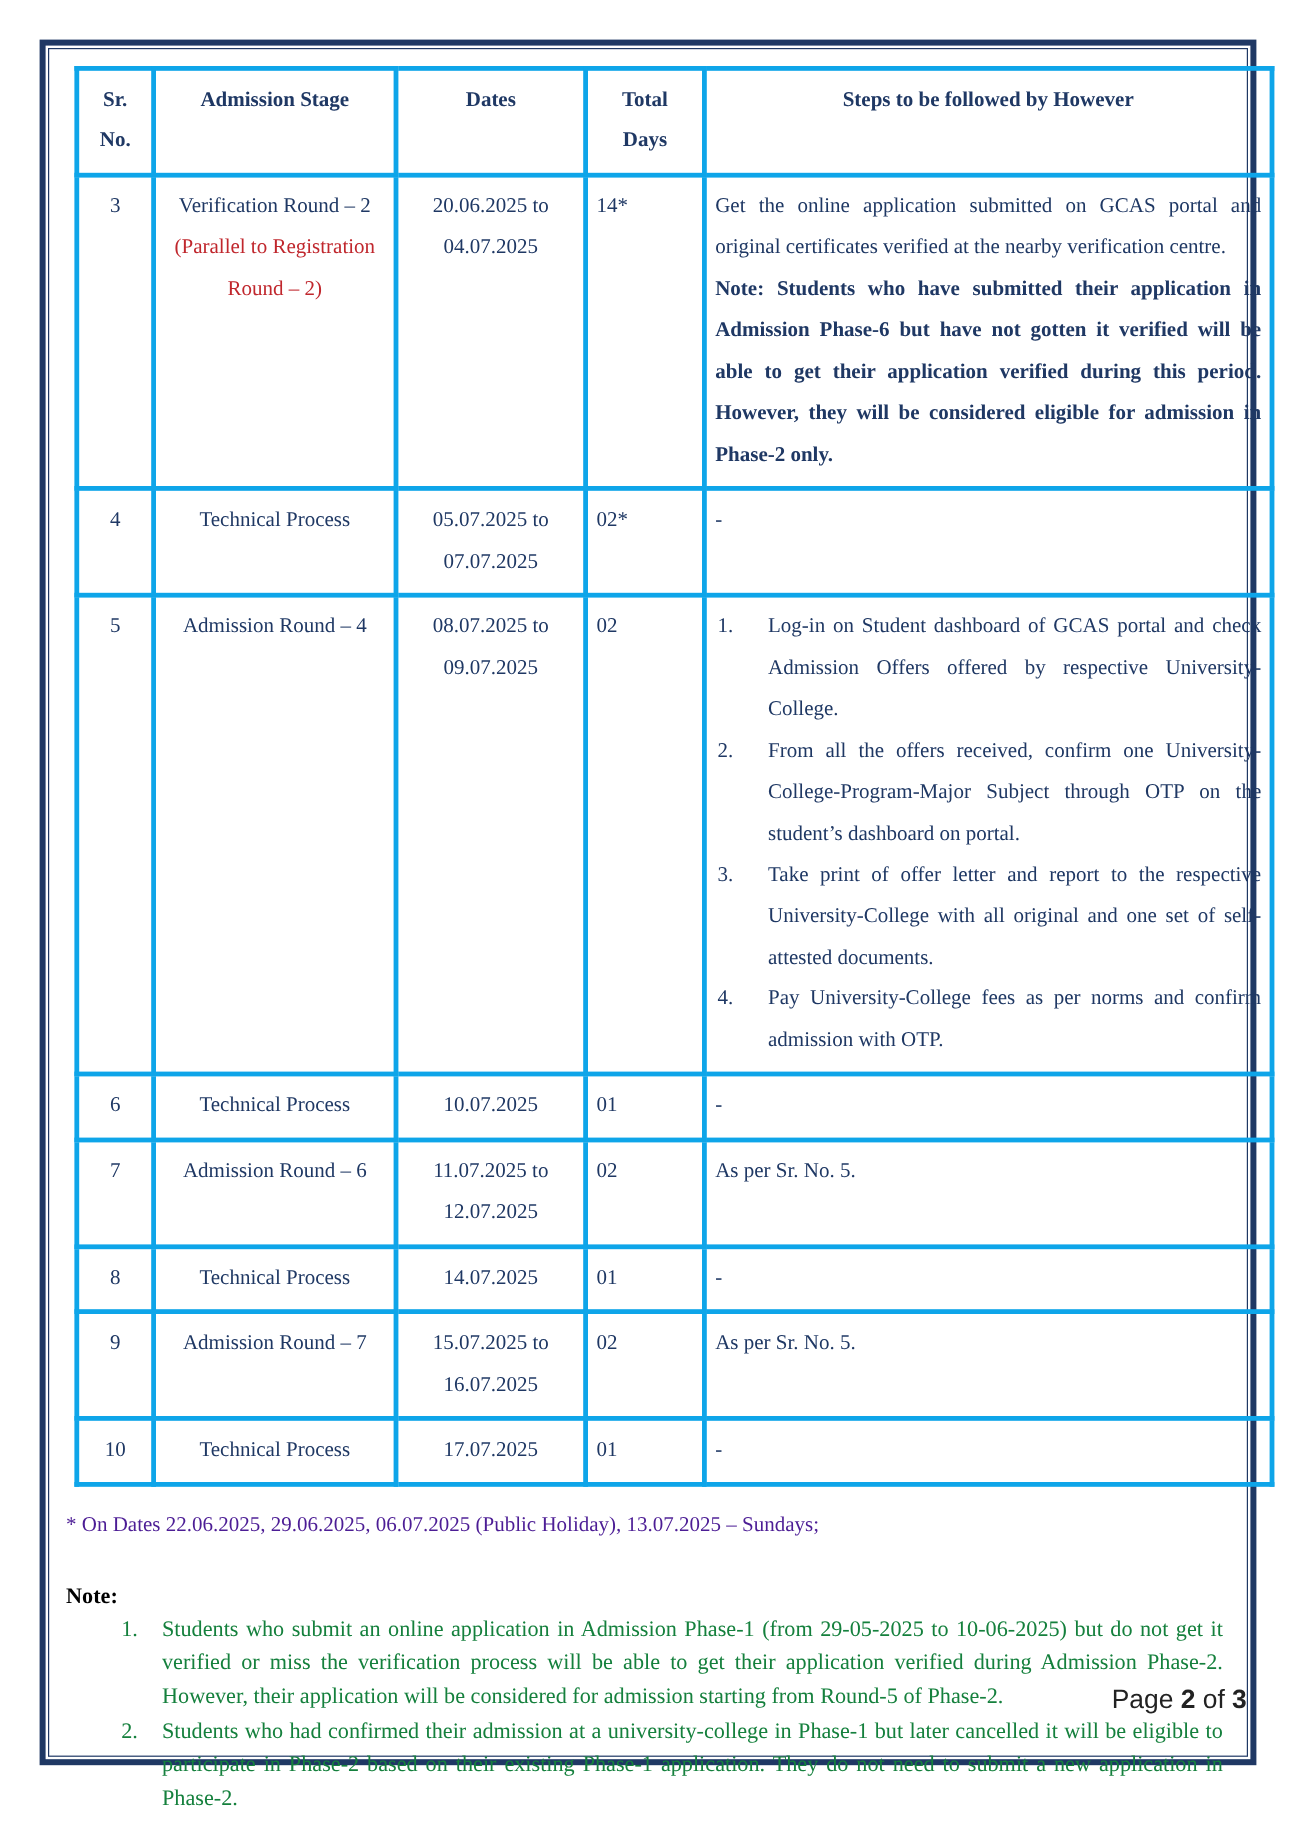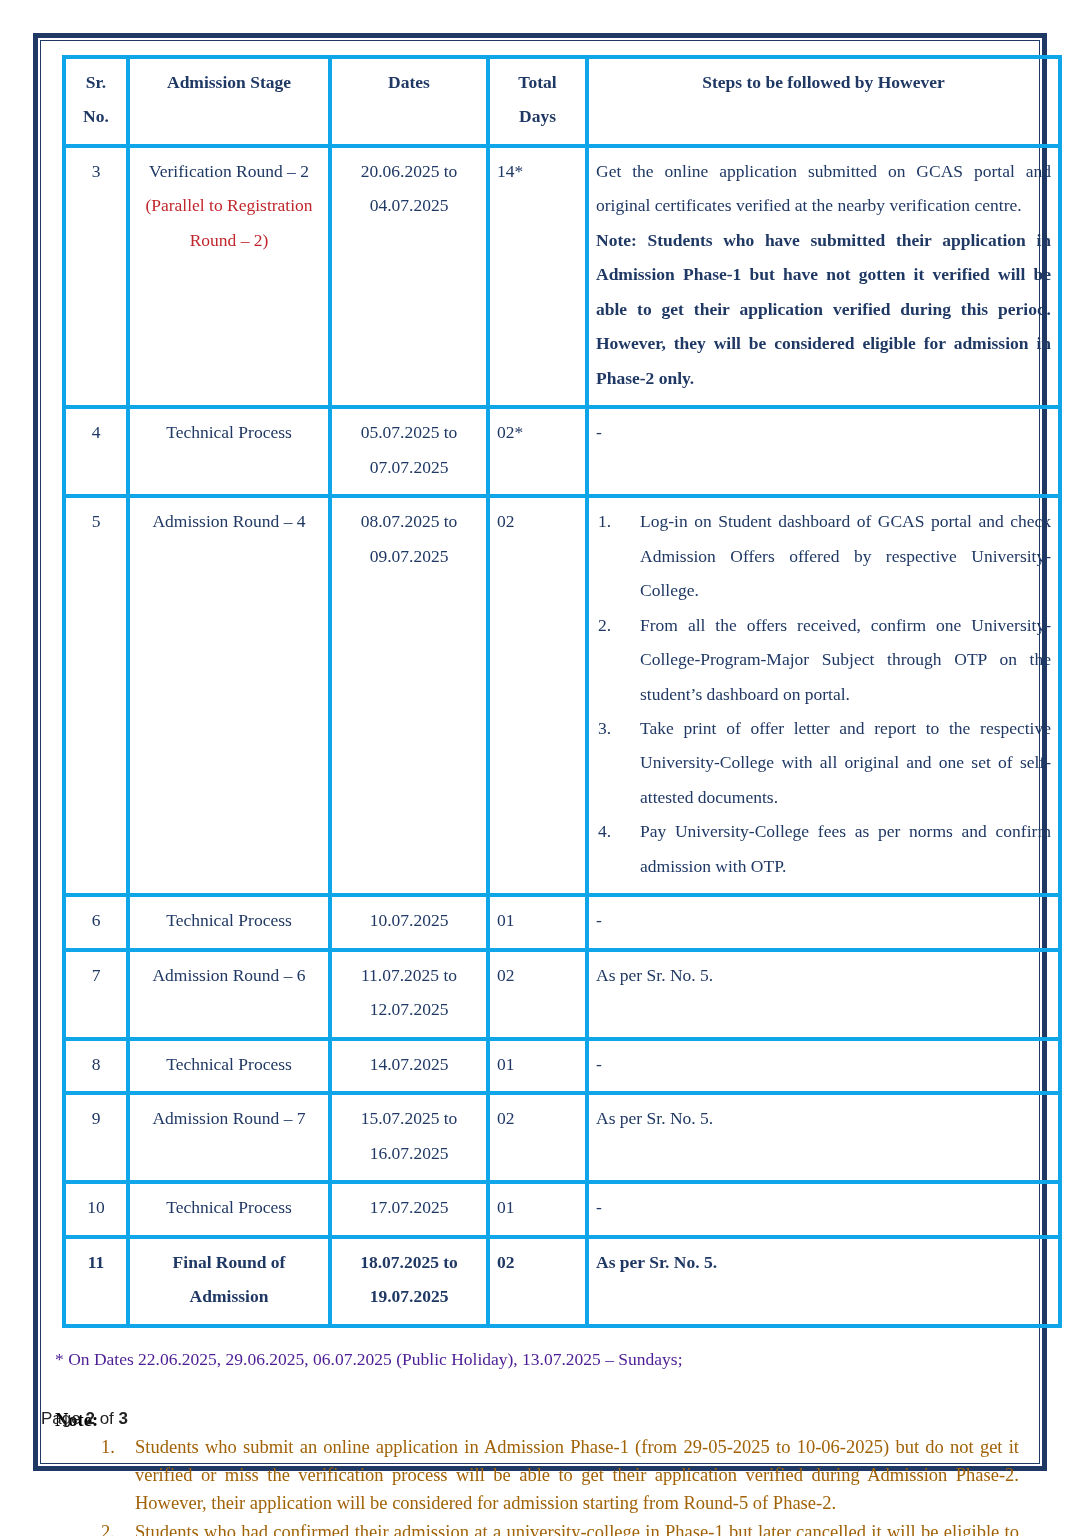--- a/index.html
+++ b/index.html
@@ -119,40 +119,40 @@
     counter-reset: nt;
   }
   ol.notes > li {
     counter-increment: nt;
     position: relative;
     padding-left: 74px;
     font-size: 18.5px;
     line-height: 1.52;
     text-align: justify;
     text-justify: inter-word;
-    color: #a16207;
+    color: #15803d;
     margin-bottom: 1px;
   }
   ol.notes > li::before {
     content: counter(nt) ".";
     position: absolute;
     left: 40px;
     top: 0;
     width: 26px;
     text-align: left;
   }
 
   .page-footer {
     position: absolute;
     left: 0;
     right: 0;
     bottom: 34px;
-    text-align: left;
+    text-align: right;
     font-family: "Liberation Sans", "DejaVu Sans", sans-serif;
-    font-size: 17px;
+    font-size: 22px;
     color: #222222;
   }
   .page-footer b { font-weight: bold; }
 
   .red { color: #C0272D; }
 </style>
 </head>
 <body>
 
 <div class="page">
@@ -189,21 +189,21 @@
           <div>Verification Round – 2</div>
           <div class="red">(Parallel to Registration Round – 2)</div>
         </td>
         <td class="c-dates">
           <div>20.06.2025 to</div>
           <div>04.07.2025</div>
         </td>
         <td class="c-days">14*</td>
         <td class="c-steps">
           <p class="para">Get the online application submitted on GCAS portal and original certificates verified at the nearby verification centre.</p>
-          <p class="para b">Note: Students who have submitted their application in Admission Phase-1 but have not gotten it verified will be able to get their application verified during this period. However, they will be considered eligible for admission in Phase-2 only.</p>
+          <p class="para b">Note: Students who have submitted their application in Admission Phase-6 but have not gotten it verified will be able to get their application verified during this period. However, they will be considered eligible for admission in Phase-2 only.</p>
         </td>
       </tr>
 
       <tr>
         <td class="c-sr">4</td>
         <td class="c-stage">Technical Process</td>
         <td class="c-dates">
           <div>05.07.2025 to</div>
           <div>07.07.2025</div>
         </td>
@@ -268,33 +268,20 @@
       </tr>
 
       <tr>
         <td class="c-sr">10</td>
         <td class="c-stage">Technical Process</td>
         <td class="c-dates">17.07.2025</td>
         <td class="c-days">01</td>
         <td class="c-steps dash">-</td>
       </tr>
 
-      <tr class="rowbold">
-        <td class="c-sr">11</td>
-        <td class="c-stage">
-          <div>Final Round of</div>
-          <div>Admission</div>
-        </td>
-        <td class="c-dates">
-          <div>18.07.2025 to</div>
-          <div>19.07.2025</div>
-        </td>
-        <td class="c-days">02</td>
-        <td class="c-steps dash">As per Sr. No. 5.</td>
-      </tr>
 
     </tbody>
   </table>
 
   <div class="footnote">* On Dates 22.06.2025, 29.06.2025, 06.07.2025 (Public Holiday), 13.07.2025 – Sundays;</div>
 
   <div class="note-head">Note:</div>
   <ol class="notes">
     <li>Students who submit an online application in Admission Phase-1 (from 29-05-2025 to 10-06-2025) but do not get it verified or miss the verification process will be able to get their application verified during Admission Phase-2. However, their application will be considered for admission starting from Round-5 of Phase-2.</li>
     <li>Students who had confirmed their admission at a university-college in Phase-1 but later cancelled it will be eligible to participate in Phase-2 based on their existing Phase-1 application. They do not need to submit a new application in Phase-2.</li>

